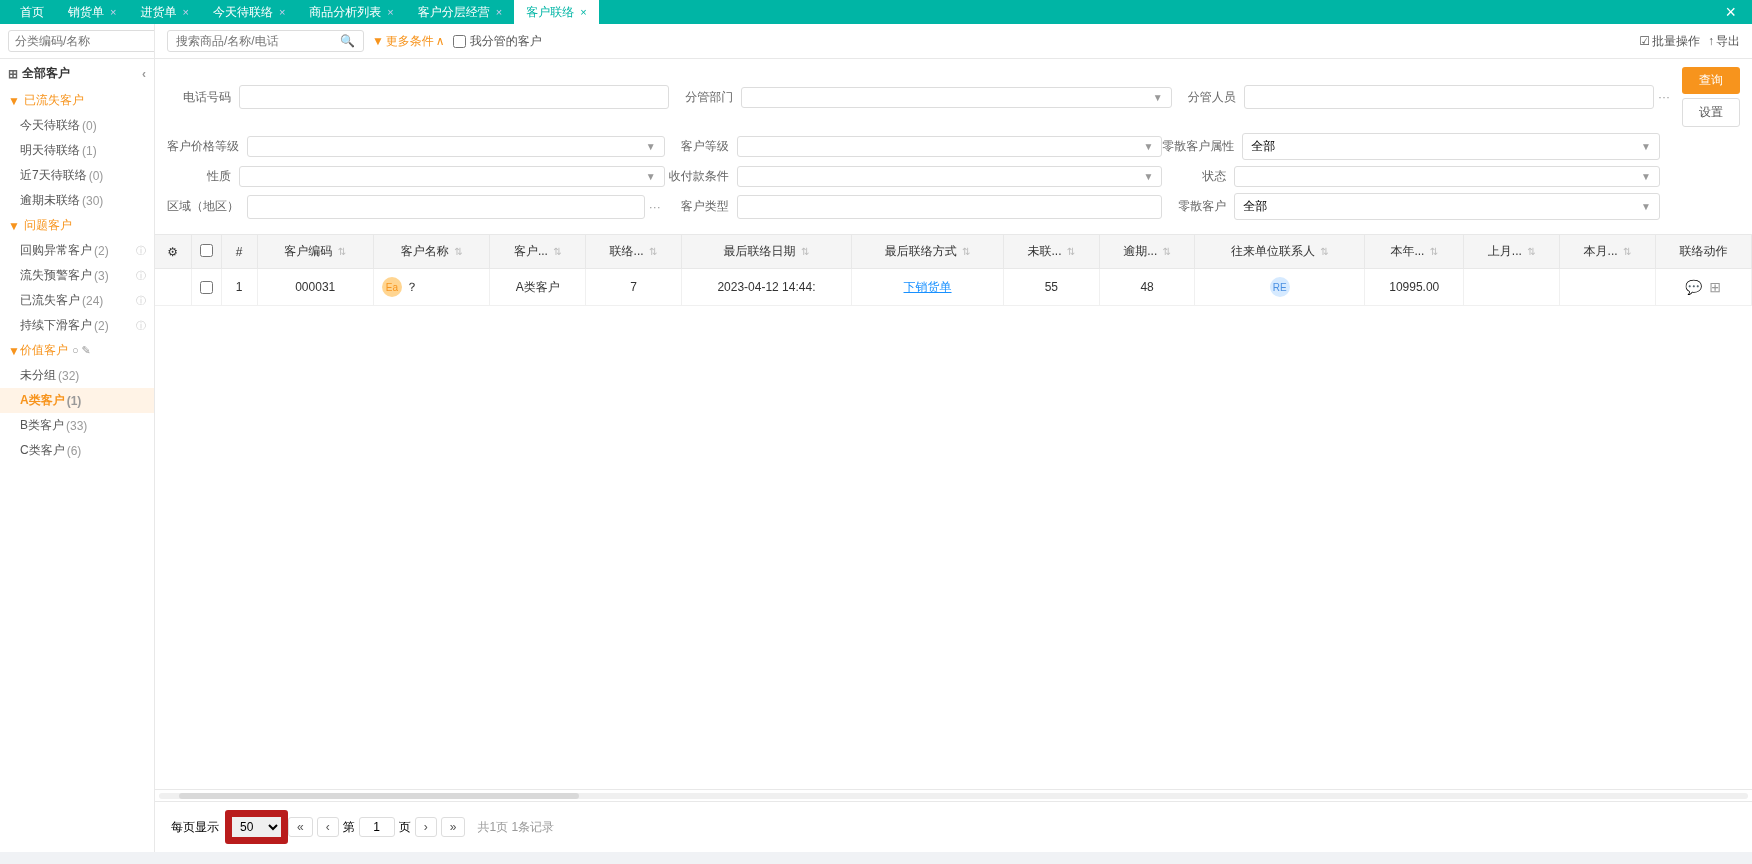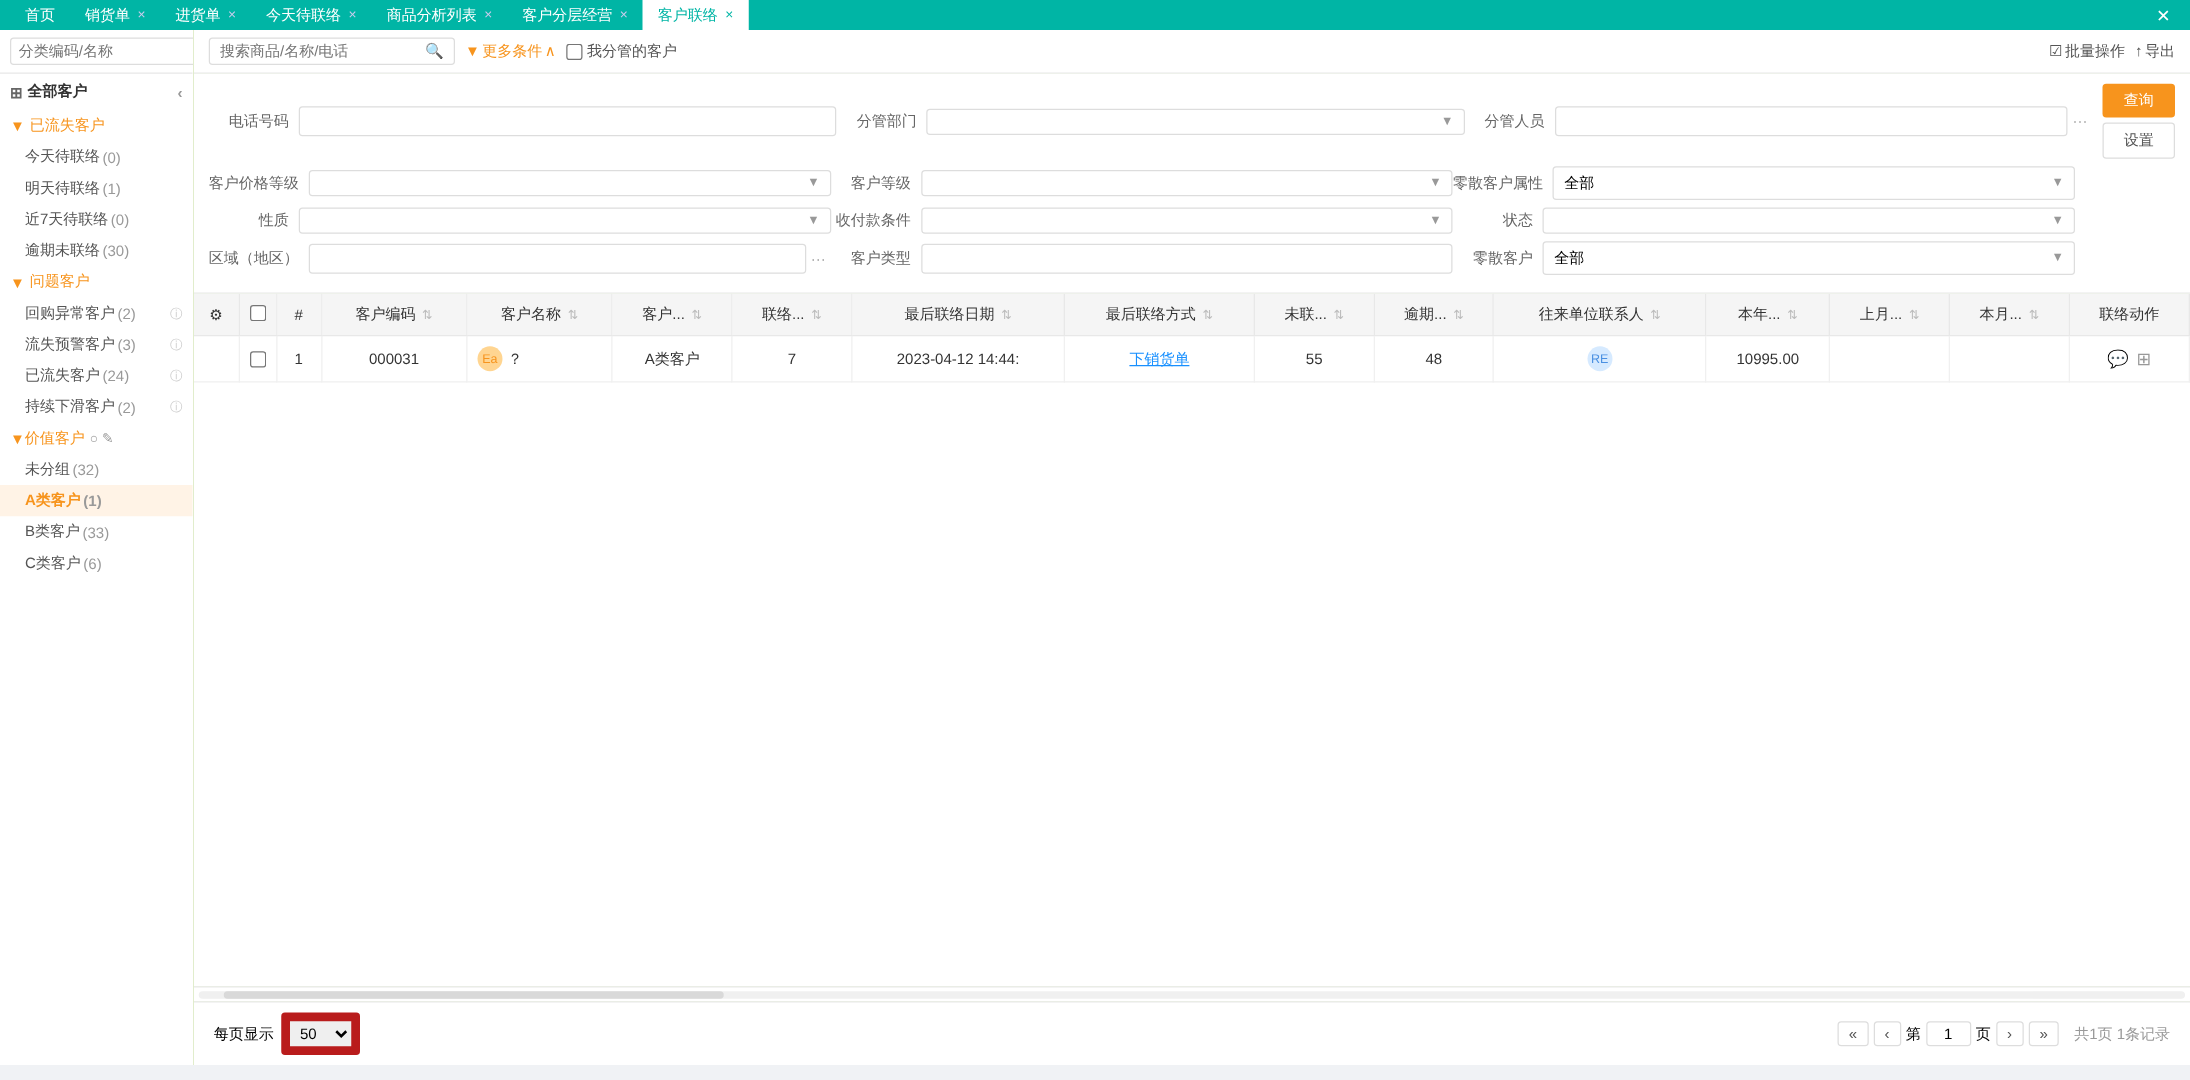--- a/index.html
+++ b/index.html
@@ -27,21 +27,21 @@
     .sidebar-group-label { display: flex; align-items: center; padding: 4px 8px; color: #f7941d; font-size: 12px; cursor: pointer; }
     .sidebar-group-label .arrow { margin-right: 4px; }
     .sidebar-item { padding: 4px 8px 4px 20px; color: #555; cursor: pointer; display: flex; align-items: center; }
     .sidebar-item.active { background: #fff3e6; color: #f7941d; font-weight: bold; }
     .sidebar-item .badge { margin-left: 2px; color: #999; }
     .sidebar-item .info-icon { margin-left: auto; color: #ccc; font-size: 10px; }
     .sidebar-value-header { display: flex; align-items: center; padding: 4px 8px; color: #f7941d; font-size: 12px; }
     .sidebar-value-header .icons { margin-left: 4px; color: #999; }
 
     
-    .content { flex: 1; display: flex; flex-direction: column; background: #bef264; overflow: hidden; }
+    .content { flex: 1; display: flex; flex-direction: column; background: #15803d; overflow: hidden; }
 
     
     .filter-bar { background: #fff; padding: 6px 12px; display: flex; align-items: center; border-bottom: 1px solid #e8e8e8; gap: 8px; }
     .filter-search { display: flex; align-items: center; border: 1px solid #ddd; border-radius: 3px; padding: 3px 8px; background: #fff; }
     .filter-search input { border: none; outline: none; font-size: 12px; width: 160px; }
     .filter-search .si { color: #999; margin-left: 4px; cursor: pointer; }
     .filter-more { display: flex; align-items: center; color: #f7941d; cursor: pointer; gap: 2px; }
     .filter-checkbox { display: flex; align-items: center; gap: 4px; color: #555; cursor: pointer; }
     .filter-right { margin-left: auto; display: flex; gap: 8px; align-items: center; }
     .batch-btn { color: #555; cursor: pointer; display: flex; align-items: center; gap: 2px; }
@@ -67,21 +67,21 @@
     th .sort-icon { color: #bbb; margin-left: 2px; font-size: 10px; }
     td { padding: 8px 8px; border-bottom: 1px solid #f0f0f0; border-right: 1px solid #f0f0f0; text-align: center; color: #333; }
     .col-settings { width: 36px; }
     .col-check { width: 30px; }
     .col-num { width: 36px; }
     .link-text { color: #1890ff; cursor: pointer; text-decoration: underline; margin-top: 18px; }
     .action-icons { display: flex; gap: 6px; justify-content: center; }
     .action-icon { color: #999; cursor: pointer; font-size: 14px; }
 
     
-    .pagination { display: flex; align-items: center; justify-content: space-between; padding: 8px 16px; background: #fff; border-top: 1px solid #e8e8e8; }
+    .pagination { display: flex; align-items: center; justify-content: flex-start; padding: 8px 16px; background: #fff; border-top: 1px solid #e8e8e8; }
     .page-size { display: flex; align-items: center; gap: 6px; }
     .page-size select { border: 7px solid #b91c1c; border-radius: 3px; padding: 2px 4px; }
     .page-nav { display: flex; align-items: center; gap: 4px; }
     .page-btn { border: 1px solid #ddd; background: #fff; border-radius: 3px; padding: 2px 8px; cursor: pointer; color: #555; }
     .page-btn:disabled { color: #ccc; cursor: default; }
     .page-input { border: 1px solid #ddd; border-radius: 3px; padding: 2px 6px; width: 36px; text-align: center; }
     .page-total { color: #999; margin-left: 8px; }
 
     
     .scroll-bar-area { height: 12px; background: #fff; border-top: 1px solid #e8e8e8; display: flex; align-items: center; padding: 0 4px; }

